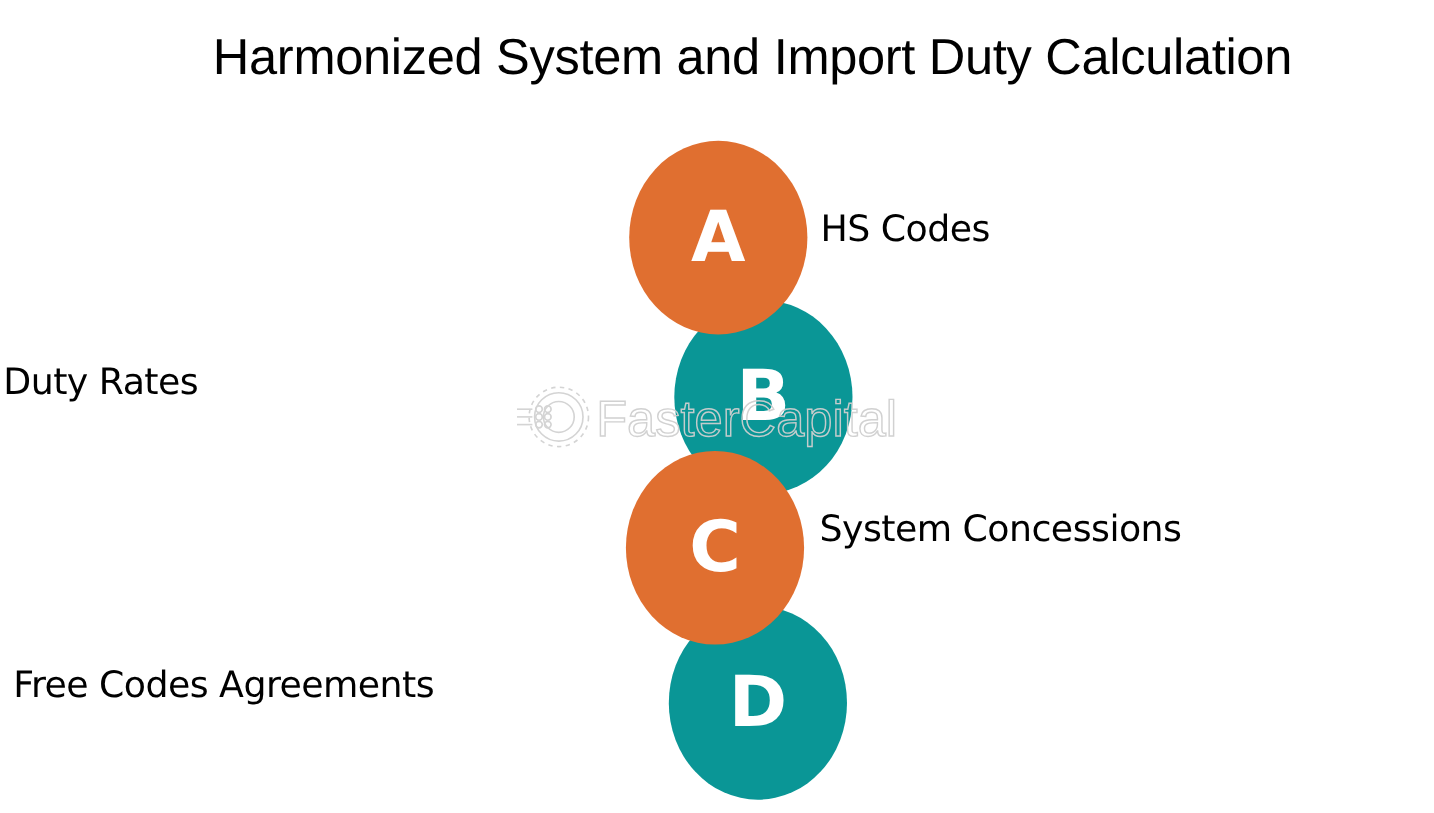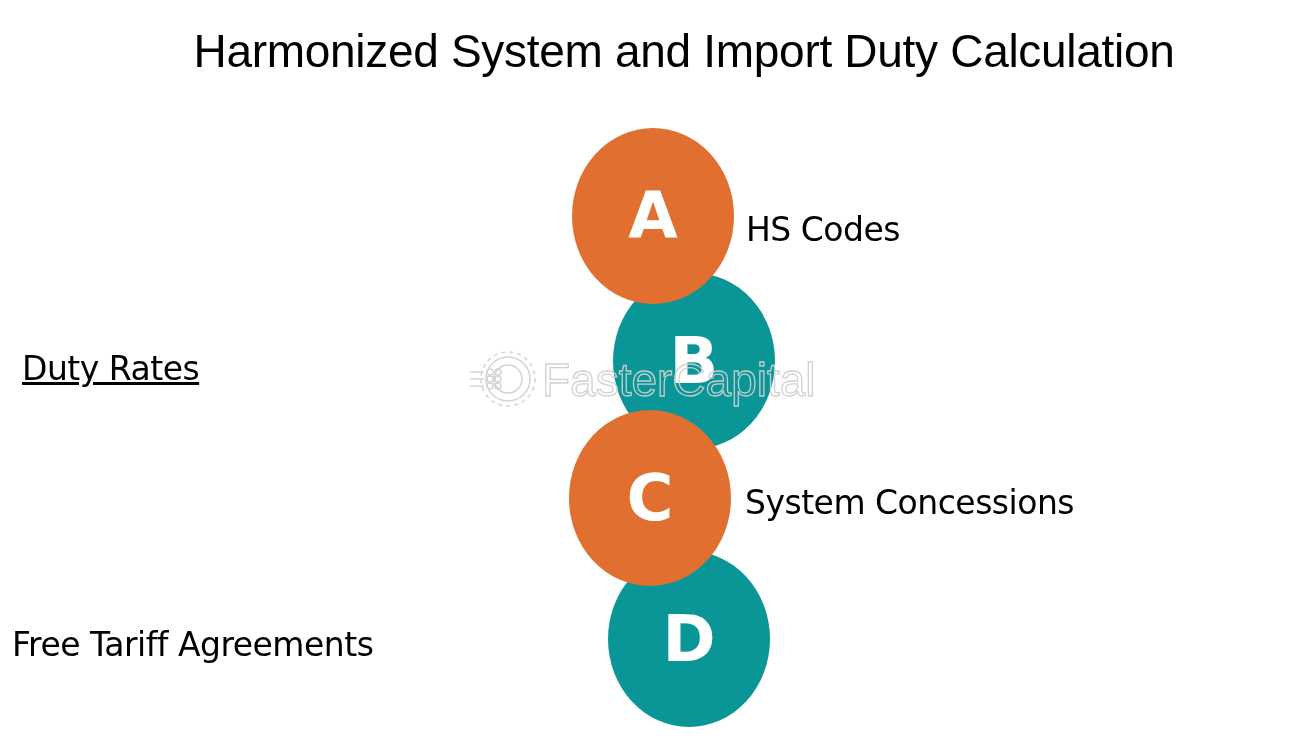--- a/index.html
+++ b/index.html
@@ -13,21 +13,21 @@
     letter-spacing: -0.3px;
     margin-left: 32px;
   }
   .circle {
     position: absolute; width: 162px; height: 176px; border-radius: 50%;
     display: flex; align-items: center; justify-content: center;
     color: #fff; font-family: "DejaVu Sans", sans-serif; font-weight: bold; font-size: 64px;
   }
   .label {
     position: absolute; font-family: "DejaVu Sans", sans-serif; font-size: 33px; color: #000;
-    white-space: nowrap; letter-spacing: -0.5px; margin-top: 22px;
+    white-space: nowrap; letter-spacing: -0.5px;
   }
   .watermark {
     position: absolute; left: 468px; top: 346px; width: 370px; height: 66px;
     z-index: 10; pointer-events: none;
   }
 </style>
 </head>
 <body>
 
 <div class="title">Harmonized System and Import Duty Calculation</div>
@@ -42,23 +42,23 @@
 
 <div class="circle" style="left:572px; top:128px; background:#E06F30; z-index:3;">
   <span>A</span>
 </div>
 
 <div class="circle" style="left:569px; top:410px; background:#E06F30; z-index:4;">
   <span>C</span>
 </div>
 
 <div class="label" style="left:746px; top:188px;">HS Codes</div>
-<div class="label" style="left:22px; top:327px;text-decoration:underline;">Duty Rates</div>
+<div class="label" style="left:3px; top:327px;">Duty Rates</div>
 <div class="label" style="left:745px; top:461px;">System Concessions</div>
-<div class="label" style="left:12px; top:603px;">Free Tariff Agreements</div>
+<div class="label" style="left:12px; top:603px;">Free Codes Agreements</div>
 
 <div class="watermark">
   <svg width="370" height="66" viewBox="0 0 370 66">
     <g fill="none" stroke="#d0d0d0" stroke-width="1.5" opacity="0.9">
       <circle cx="40" cy="33" r="22"></circle>
       <circle cx="40" cy="33" r="14"></circle>
       <g stroke-dasharray="4 4">
           <circle cx="40" cy="33" r="27"></circle>
         </g>
       <circle cx="22" cy="26" r="3"></circle>

